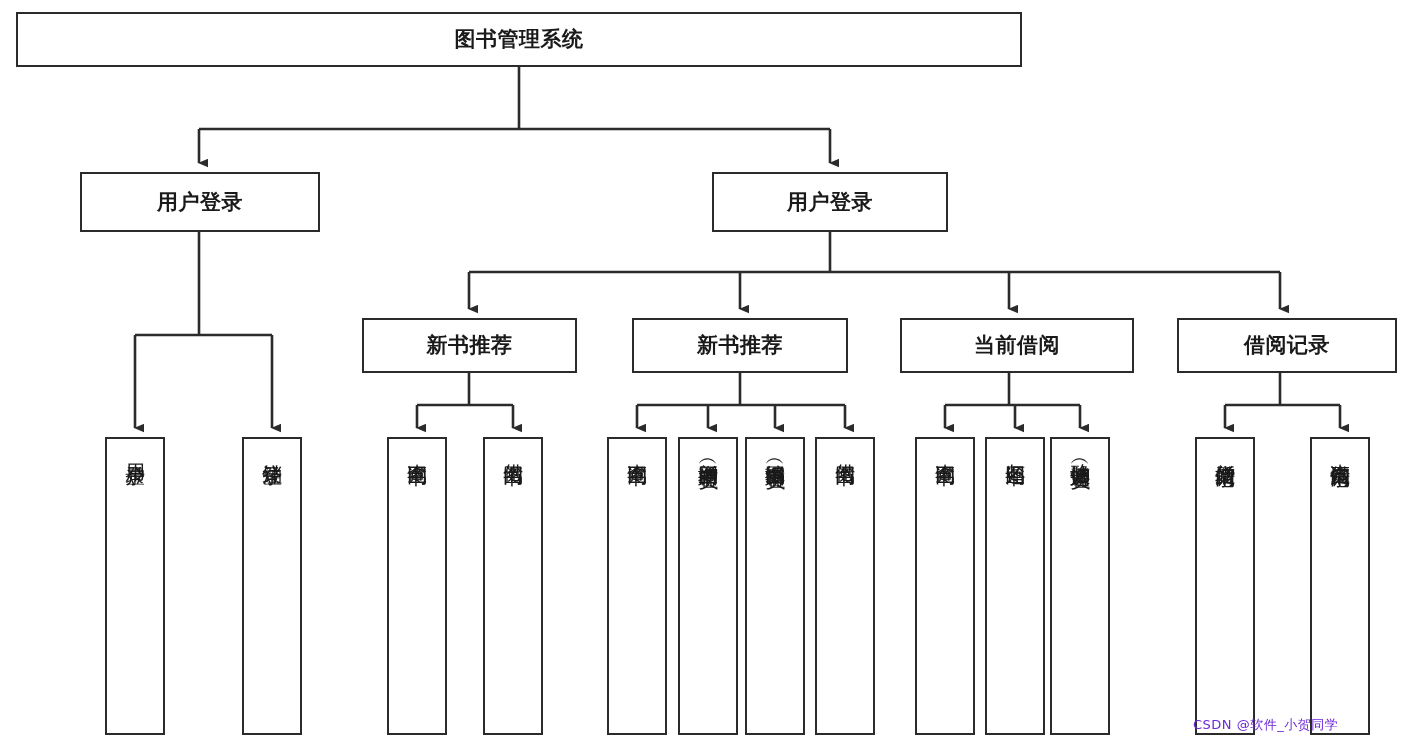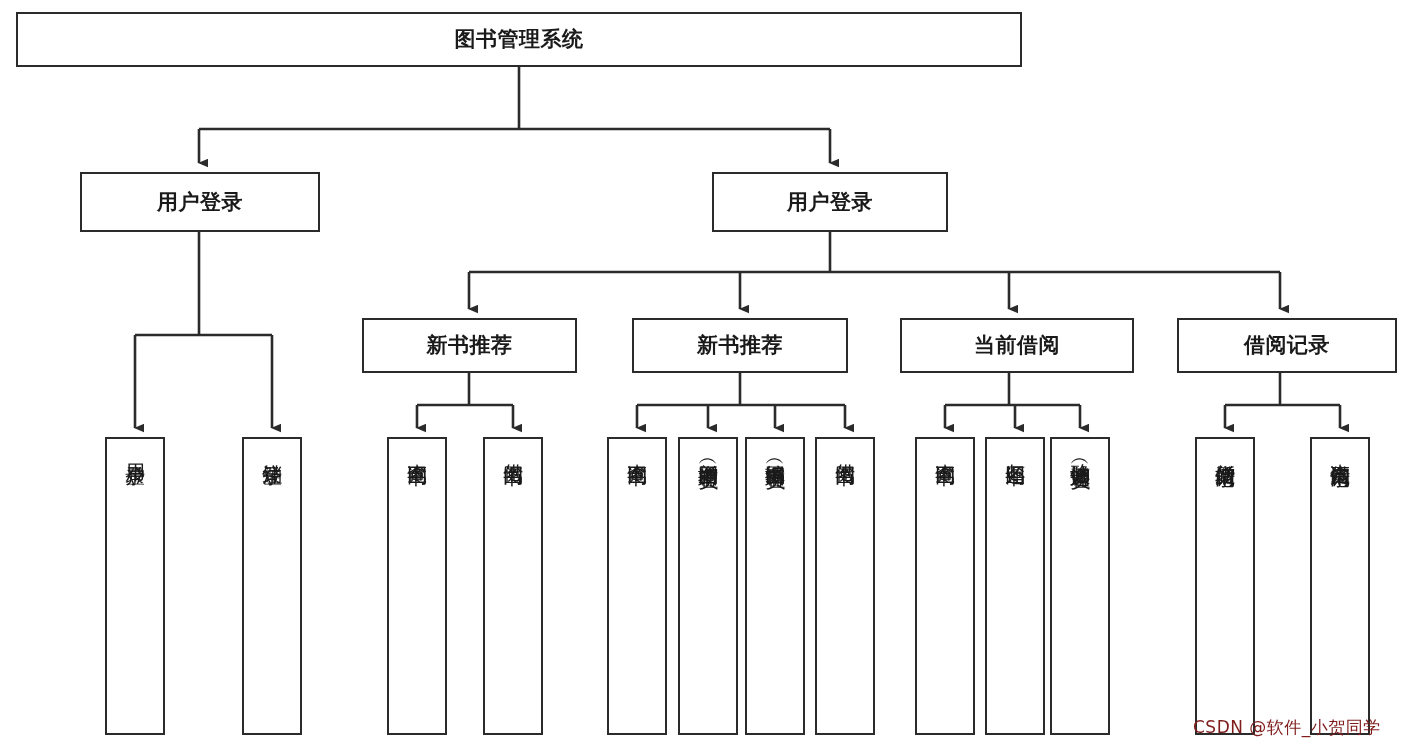--- a/index.html
+++ b/index.html
@@ -51,22 +51,22 @@
   .node.vert .label {
     writing-mode: vertical-rl;
     text-orientation: upright;
     font-size: 20px;
     line-height: 1.18;
     letter-spacing: 1px;
     white-space: nowrap;
   }
   .watermark {
     position: absolute;
-    font-size: 17px;
-    color: #7f1d1d;
+    font-size: 13px;
+    color: #6d28d9;
     white-space: nowrap;
     letter-spacing: 0.5px;
   }
 </style>
 </head>
 <body>
 
 <div id="canvas">
 
   <svg class="edges" viewBox="0 0 1405 747">

